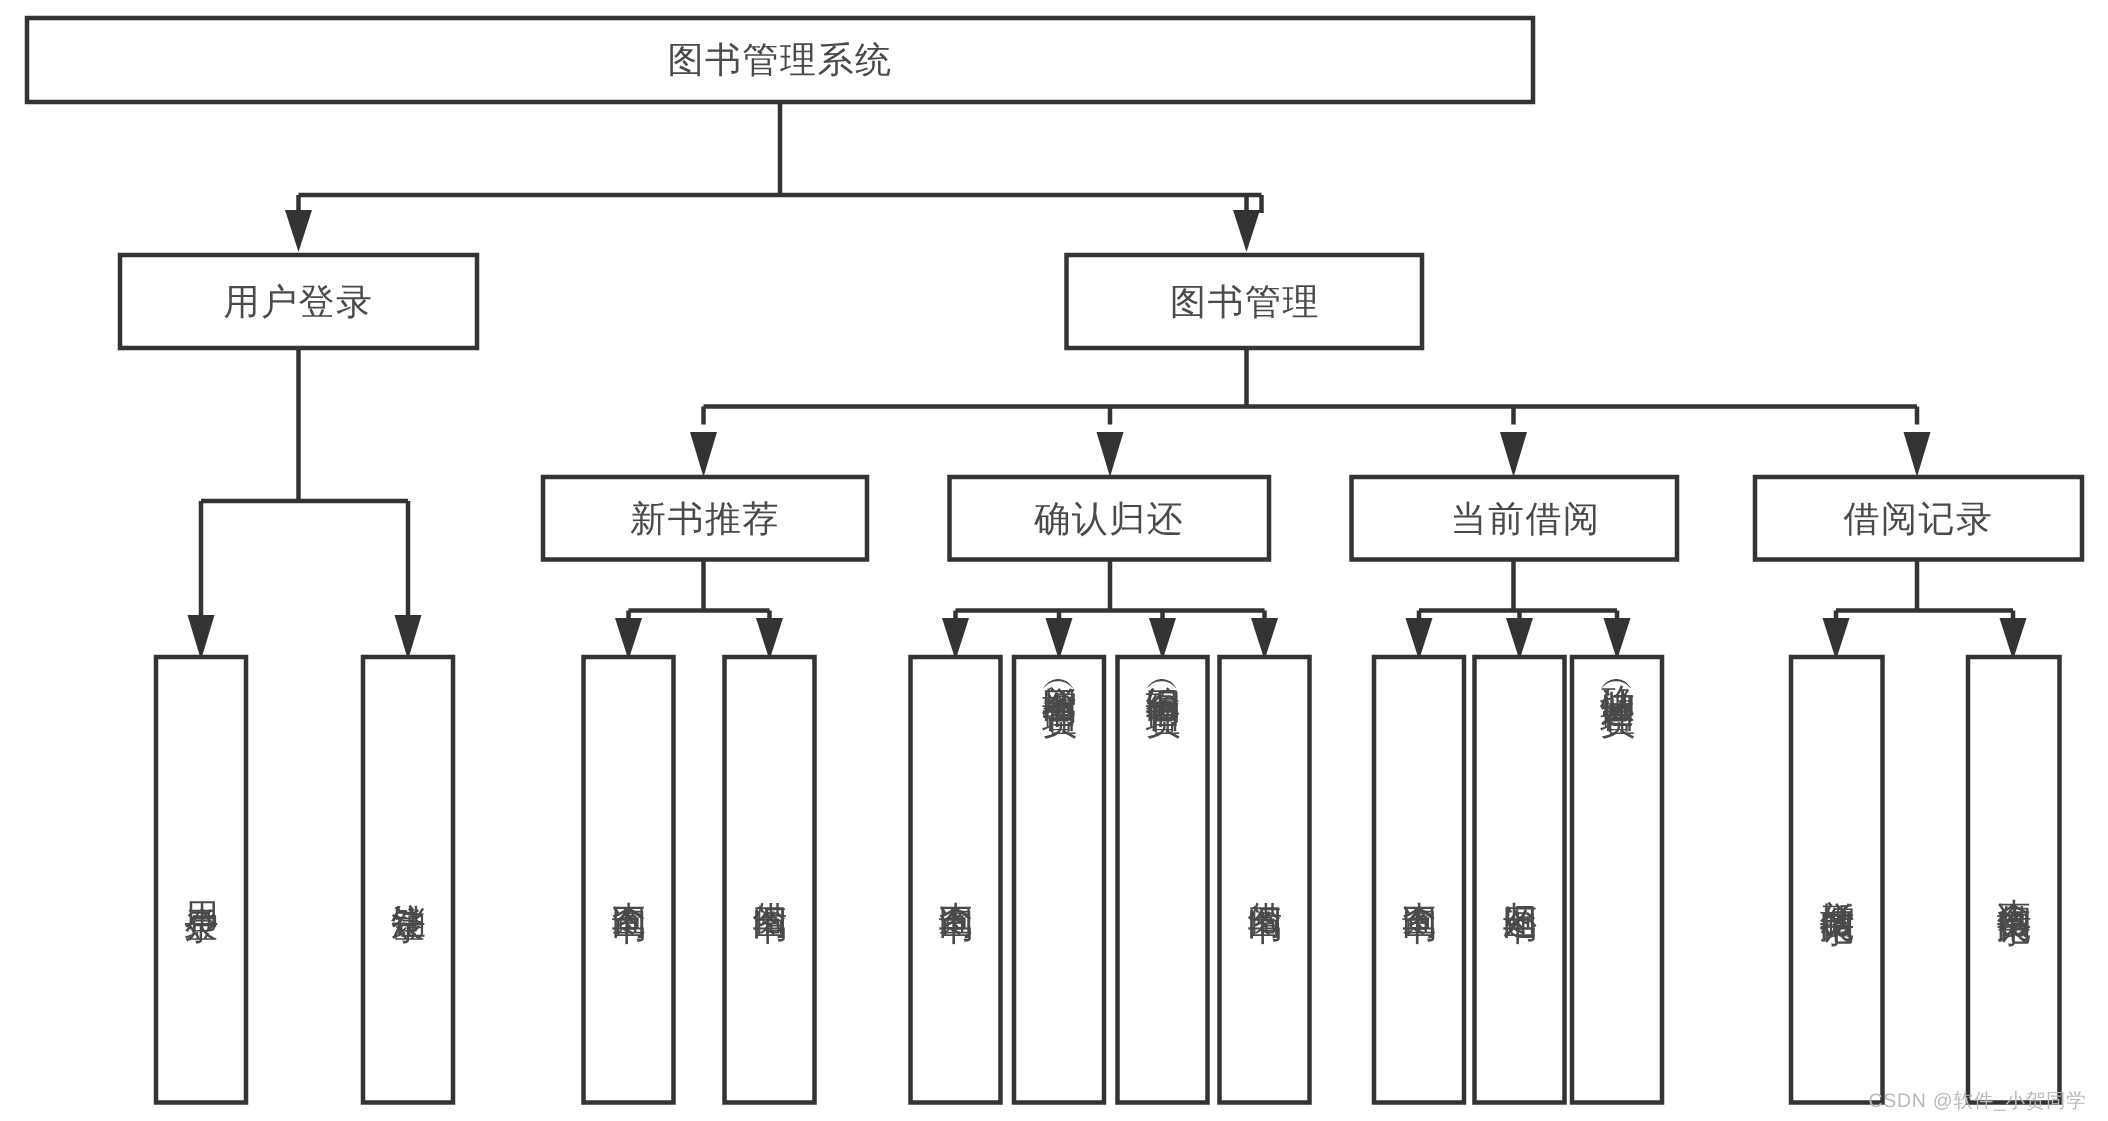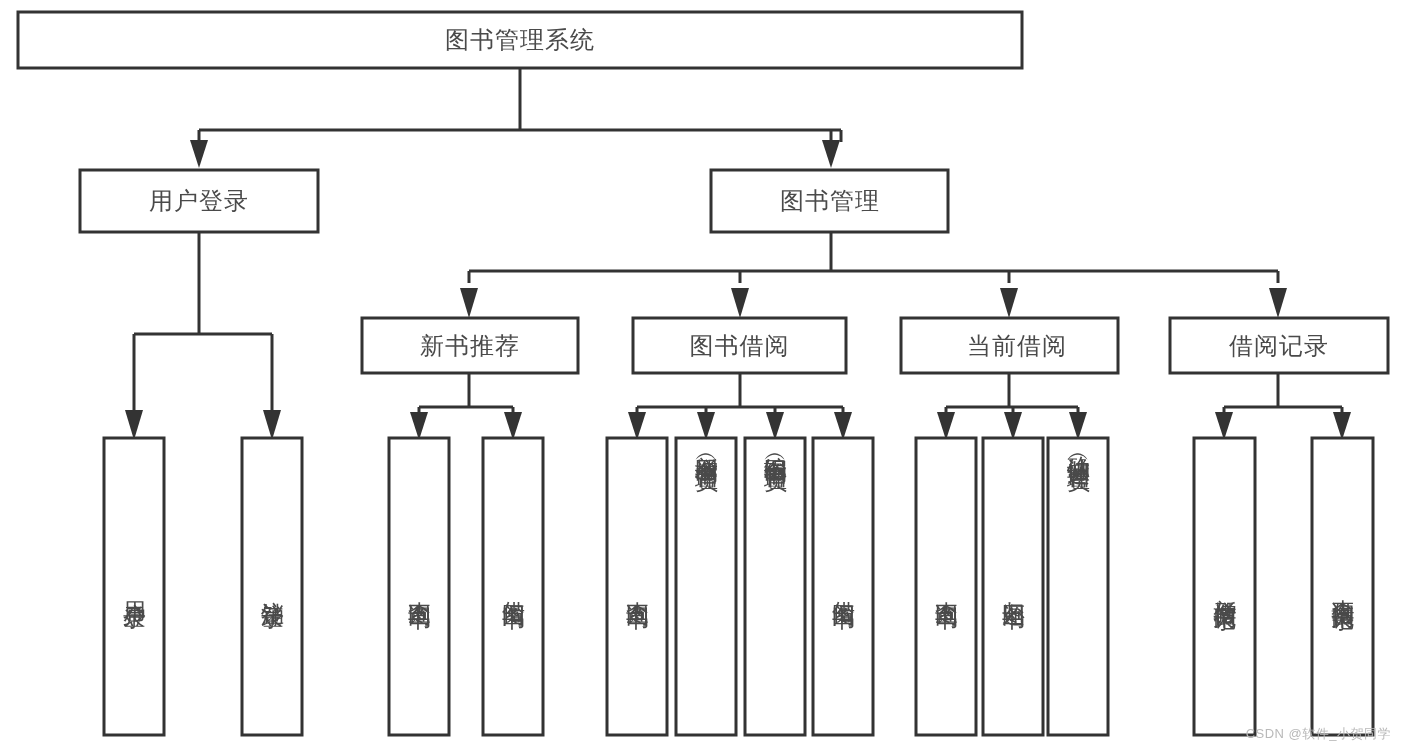--- a/index.html
+++ b/index.html
@@ -202,21 +202,21 @@
     <span class="hlabel">用户登录</span>
   </div>
   <div class="hlabel-wrap" style="left:711px; top:170px; width:238px; height:62px;">
     <span class="hlabel">图书管理</span>
   </div>
 
   <div class="hlabel-wrap" style="left:362px; top:318px; width:216px; height:55px;">
     <span class="hlabel">新书推荐</span>
   </div>
   <div class="hlabel-wrap" style="left:633px; top:318px; width:213px; height:55px;">
-    <span class="hlabel">图书借阅</span>
+    <span class="hlabel">确认归还</span>
   </div>
   <div class="hlabel-wrap" style="left:901px; top:318px; width:232px; height:55px;">
     <span class="hlabel">当前借阅</span>
   </div>
   <div class="hlabel-wrap" style="left:1170px; top:318px; width:218px; height:55px;">
     <span class="hlabel">借阅记录</span>
   </div>
 
   <div class="vlabel-wrap" style="left:104px; top:438px; width:60px; height:297px;">
     <span class="vlabel">用户登录</span>

